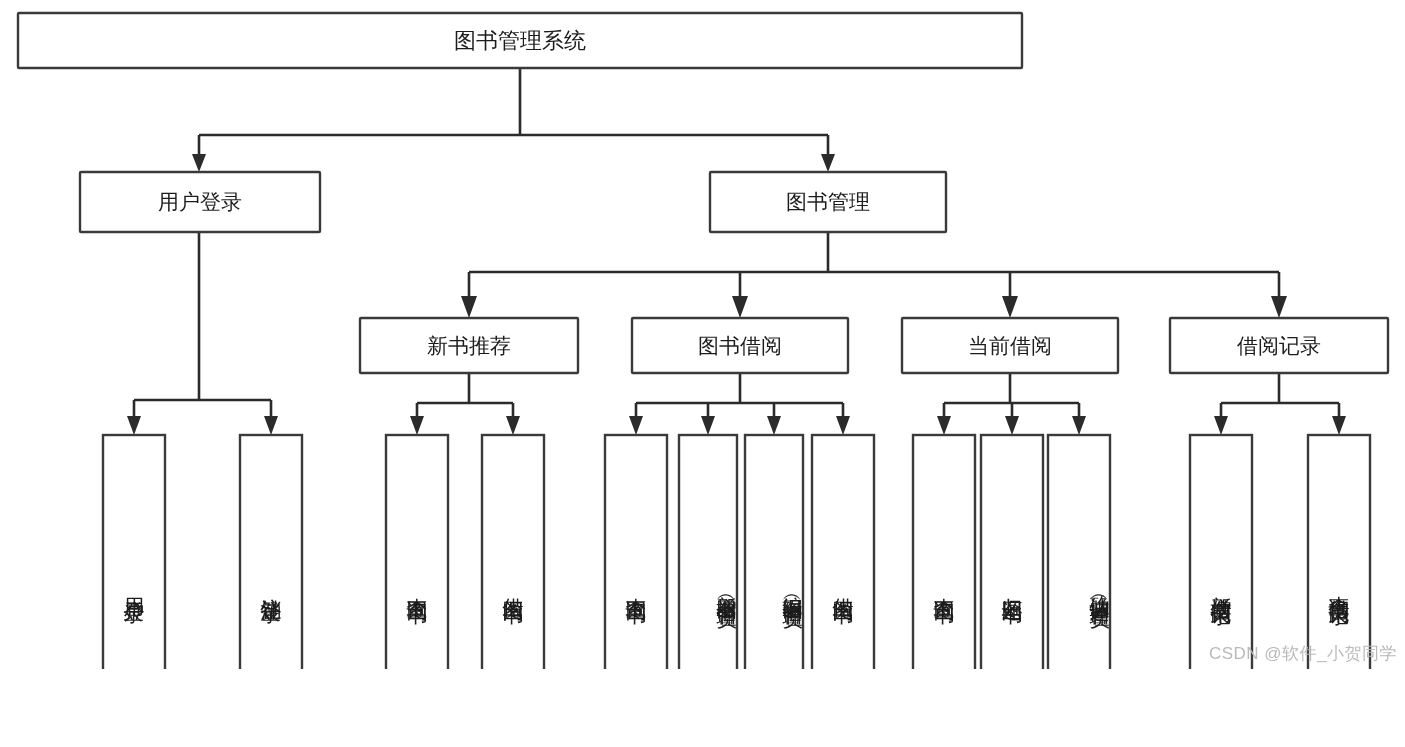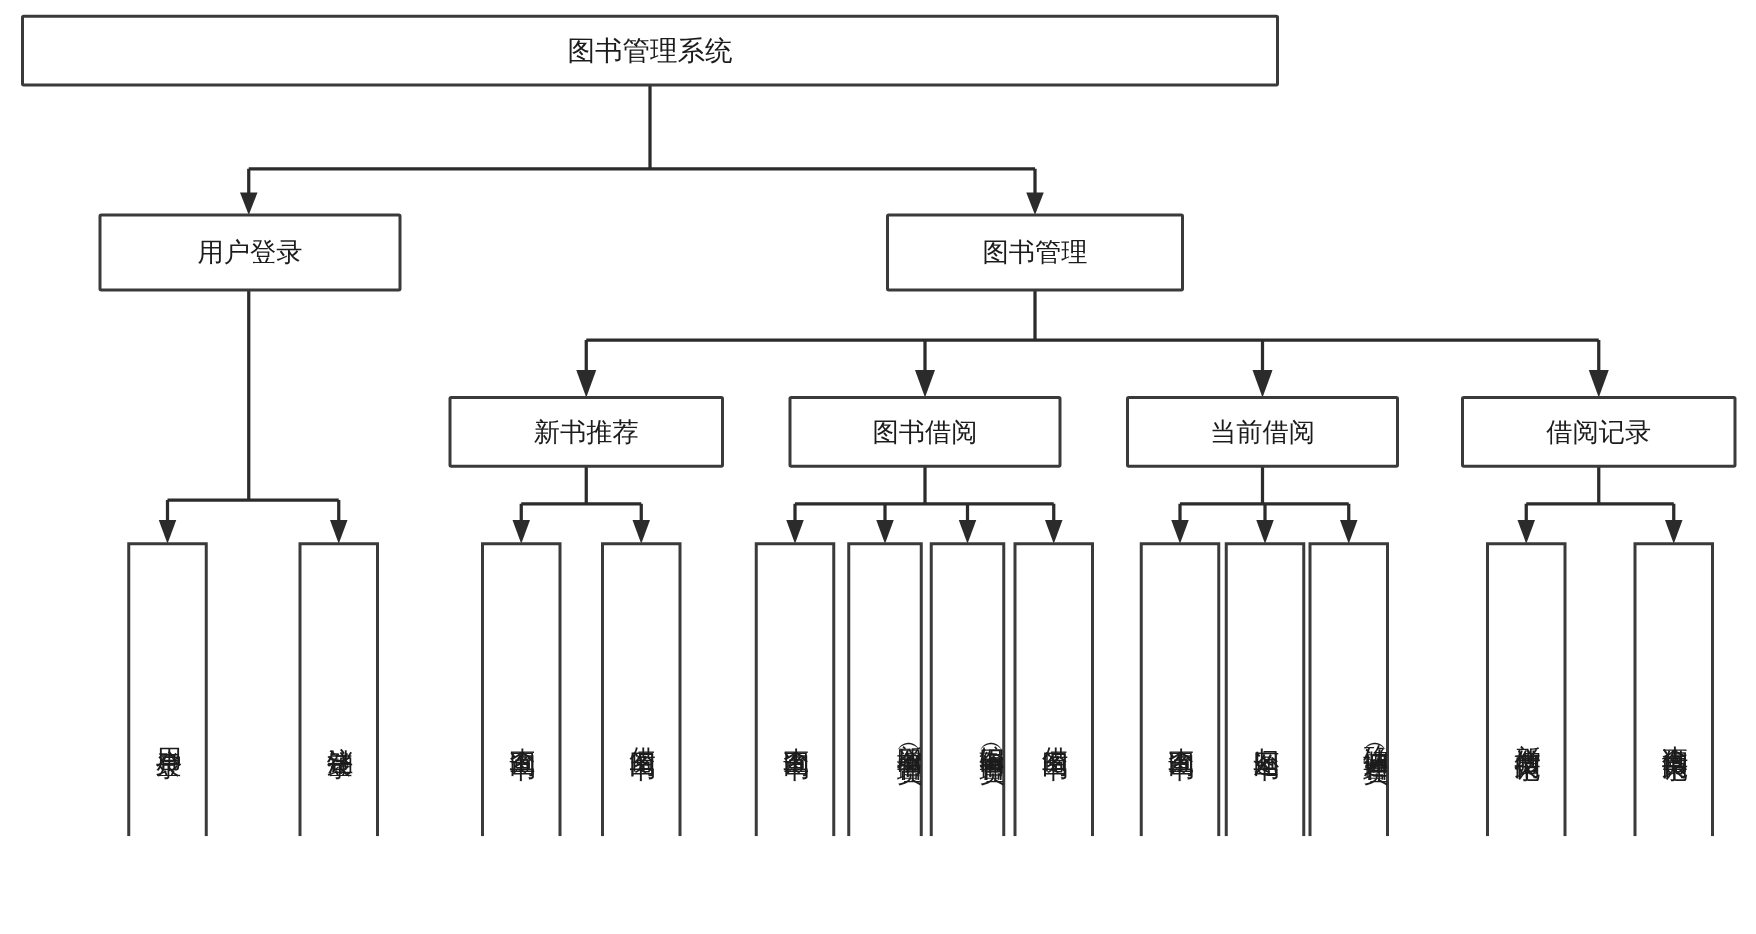--- a/index.html
+++ b/index.html
@@ -214,13 +214,14 @@
   <div class="leaf-label" style="left:605px; top:435px; width:62px; height:300px;">查询图书</div>
   <div class="leaf-label" style="left:679px; top:435px; width:58px; height:300px; font-size:20px; align-items:flex-start; padding-top:8px; box-sizing:border-box;">新增图书（管理员）</div>
   <div class="leaf-label" style="left:745px; top:435px; width:58px; height:300px; font-size:20px; align-items:flex-start; padding-top:8px; box-sizing:border-box;">编辑图书（管理员）</div>
   <div class="leaf-label" style="left:812px; top:435px; width:62px; height:300px;">借阅图书</div>
   <div class="leaf-label" style="left:913px; top:435px; width:62px; height:300px;">查询图书</div>
   <div class="leaf-label" style="left:981px; top:435px; width:62px; height:300px;">归还图书</div>
   <div class="leaf-label" style="left:1048px; top:435px; width:62px; height:300px; font-size:20px; align-items:flex-start; padding-top:8px; box-sizing:border-box;">确认归还（管理员）</div>
   <div class="leaf-label" style="left:1190px; top:435px; width:62px; height:300px;">新增借阅记录</div>
   <div class="leaf-label" style="left:1308px; top:435px; width:62px; height:300px;">查询借阅记录</div>
 
+  <div class="watermark">CSDN @软件_小贺同学</div>
 </div>
 
 </body></html>

